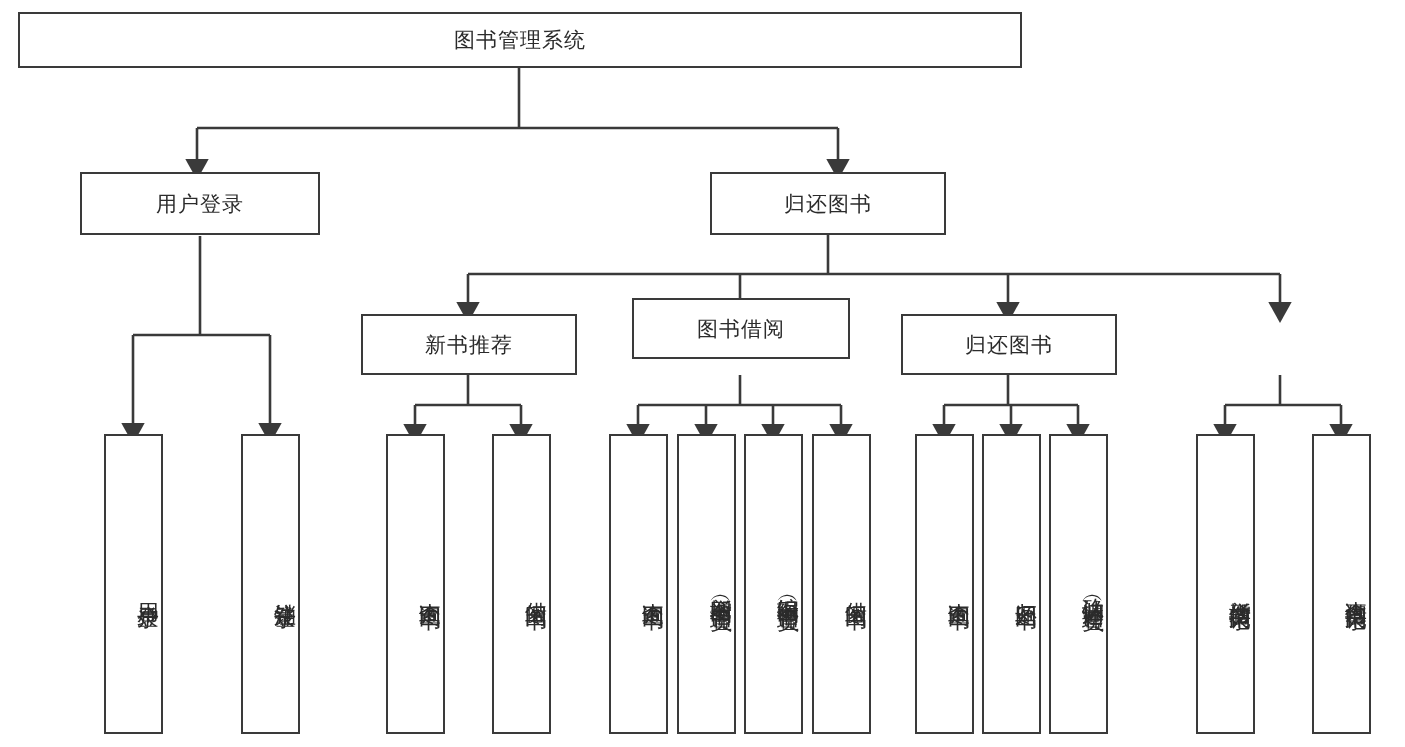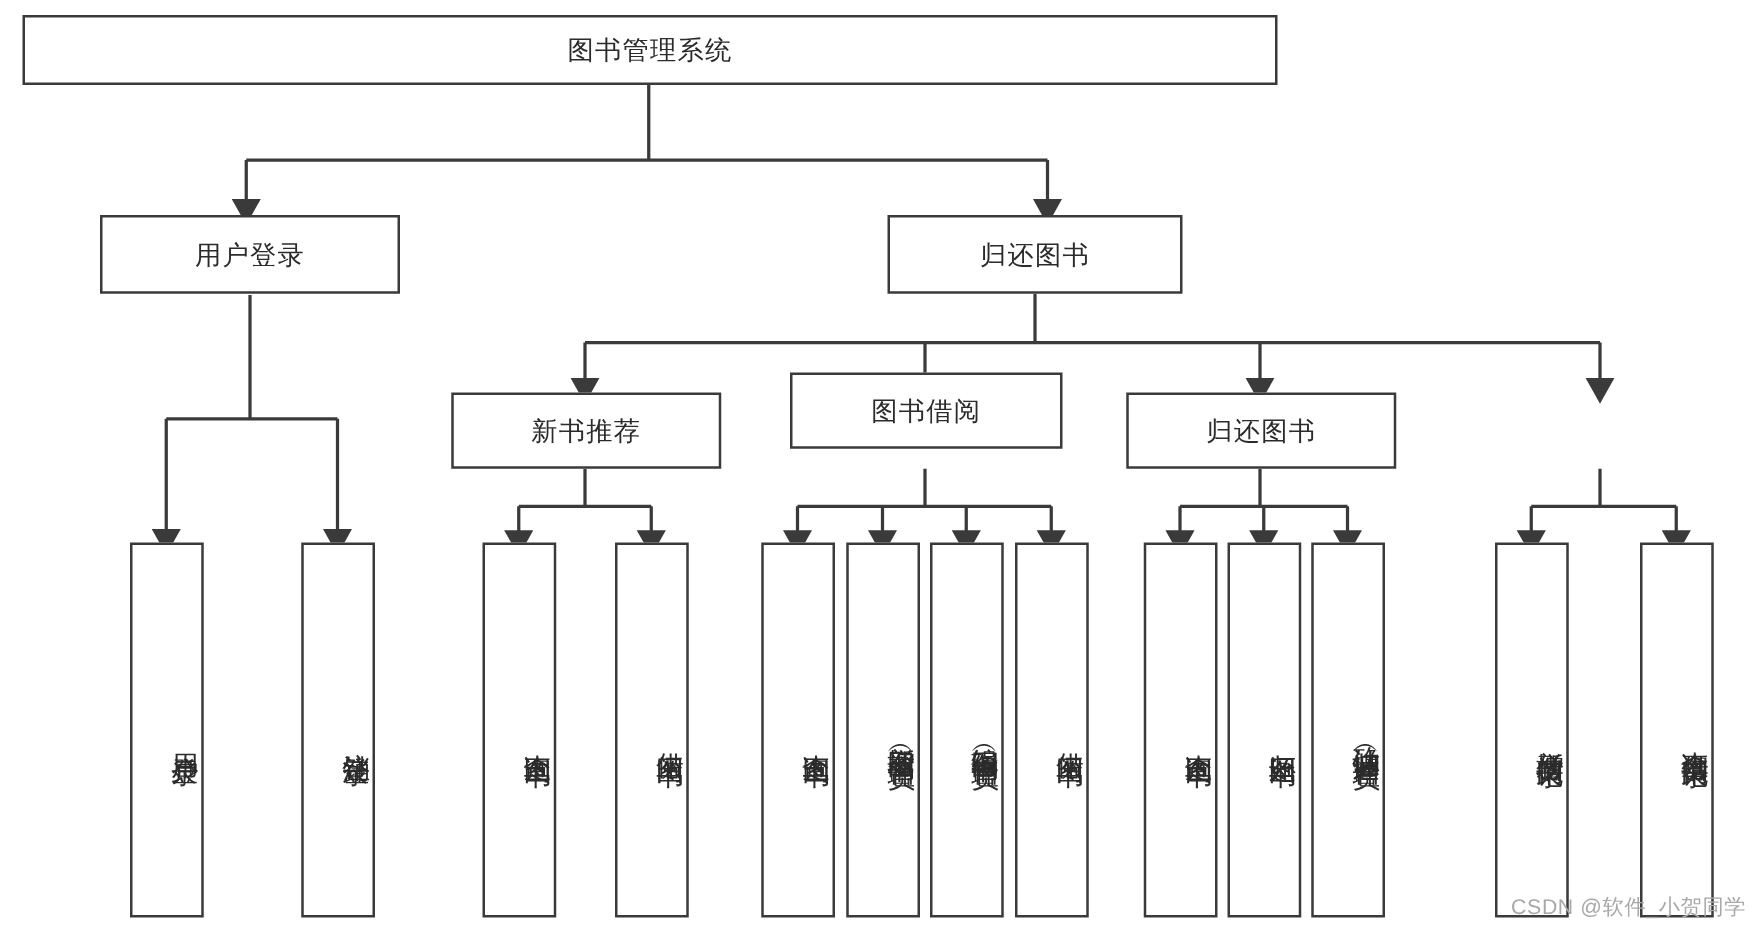--- a/index.html
+++ b/index.html
@@ -176,15 +176,14 @@
     <span>确认归还（管理员）</span>
   </div>
 
   <div class="node node-v" style="left:1196px; top:434px; width:59px; height:300px;">
     <span>新增借阅记录</span>
   </div>
   <div class="node node-v" style="left:1312px; top:434px; width:59px; height:300px;">
     <span>查询借阅记录</span>
   </div>
 
-  <div class="watermark">CSDN @软件_小贺同学</div>
 
 </div>
 
 </body></html>

